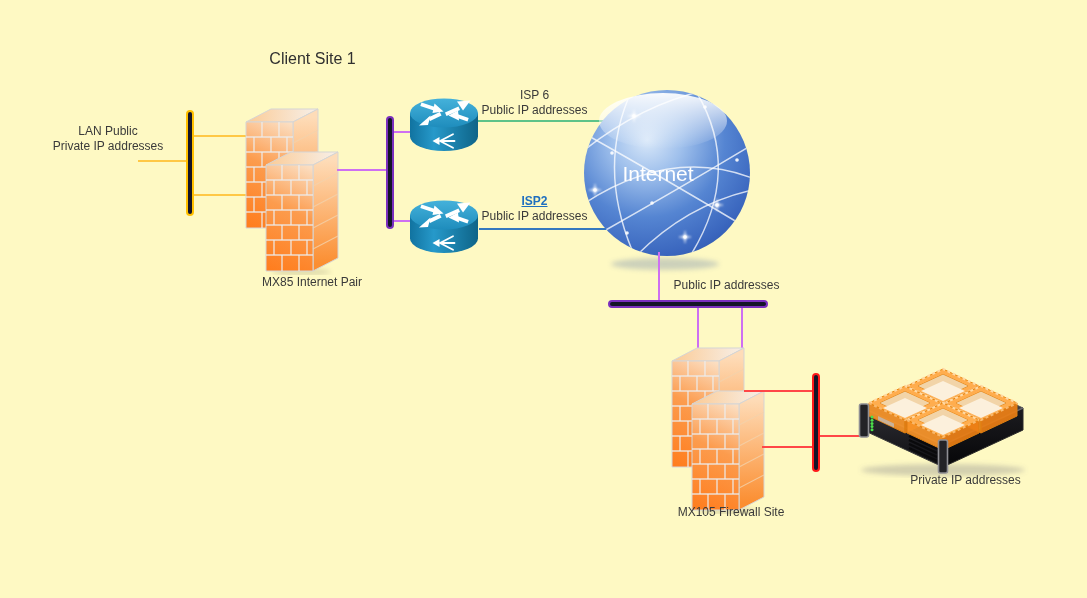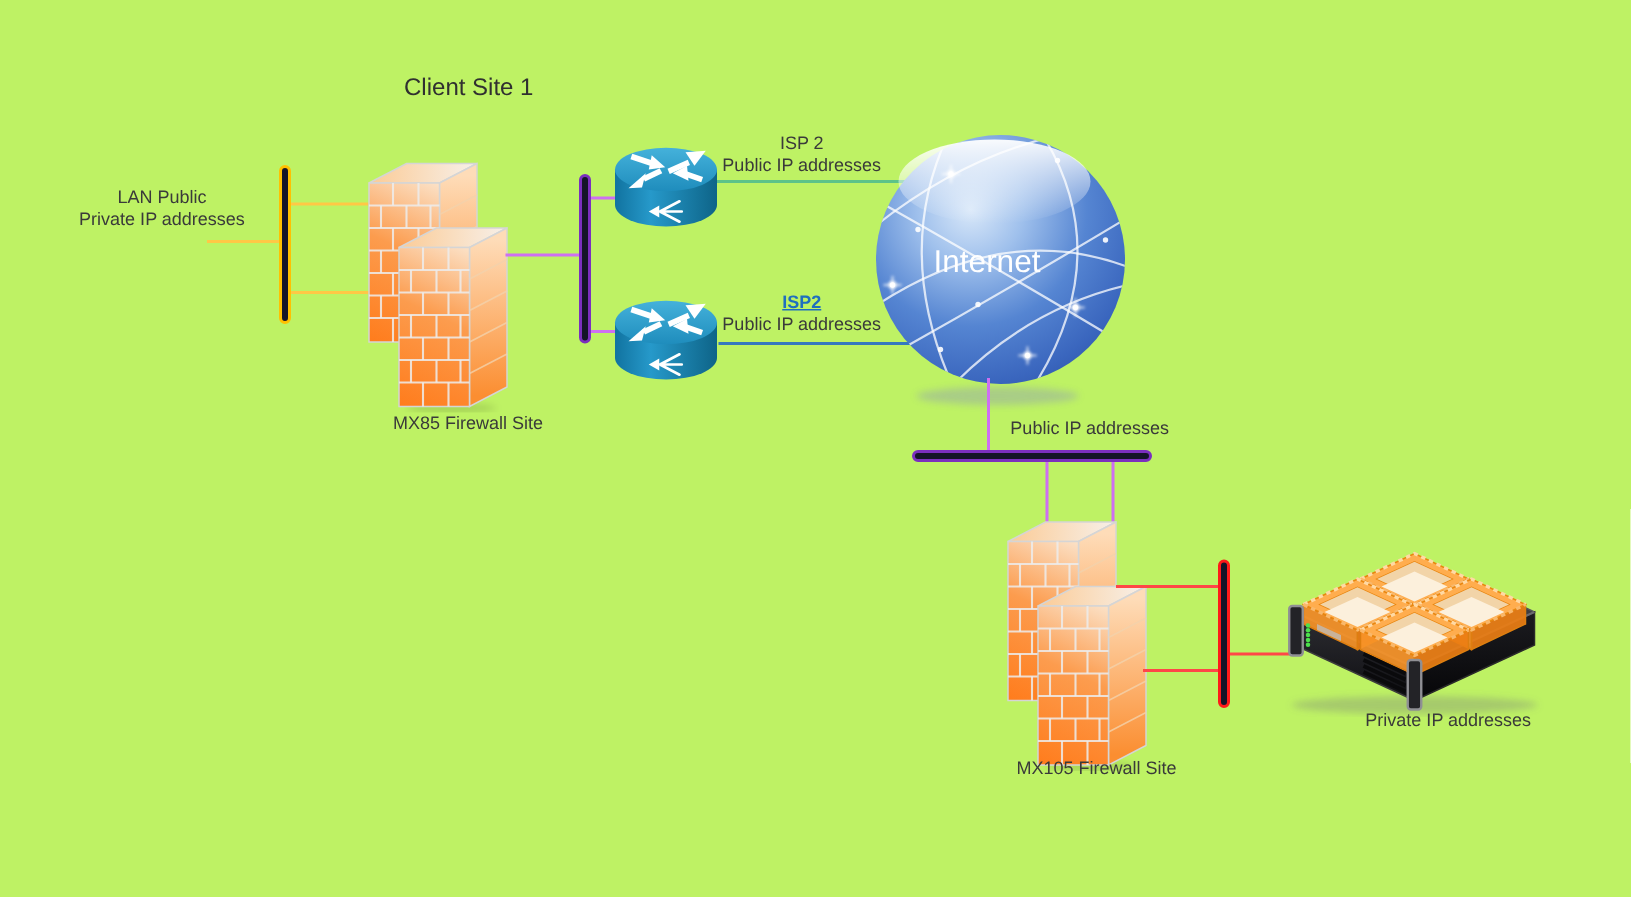--- a/index.html
+++ b/index.html
@@ -1,17 +1,17 @@
 <!DOCTYPE html>
 <html style="--text: #3A3A3A; --lan-segment: #FFC000; --lan-link: #FFC845; --wan-segment: #7B2FBE; --violet-link: #CE6FF2; --isp1-link: #5DC389; --isp2-link: #3579BE; --isp2-text: #1F6FBF; --dc-segment: #FF1A1A; --dc-link: #FF4747; --segment-core: #141428;"><head>
 <meta charset="utf-8">
 <style>
   html,body { margin:0; padding:0; background:#ffffff; }
   .canvas {
-    position:relative; width:1087px; height:598px; background:#bef264;
+    position:relative; width:1087px; height:598px; background:#fef9c3;
     font-family:"Liberation Sans", sans-serif; overflow:hidden;
   }
   .lbl {
     position:absolute; color:var(--text,#3A3A3A); font-size:12px;
     line-height:15px; text-align:center; white-space:nowrap;
   }
   .lbl .row { display:block; }
   .title { position:absolute; color:#303030; text-align:center; white-space:nowrap; }
   .title-client { font-size:16px; }
   .title-dc { font-size:17px; }
@@ -138,21 +138,21 @@
   <div class="h-line lan-link" style="left:194px;top:194px;width:58px;"></div>
   <div class="seg-bar seg-lan" style="left:186px;top:110px;width:4px;height:102px;"></div>
 
   <div class="icon" style="left:243px;top:105px;">
     <svg width="98" height="170" viewBox="0 0 98 170">
       <ellipse cx="58" cy="167" rx="30" ry="3.5" fill="rgba(0,0,0,0.12)" filter="url(#shadowBlur)"></ellipse>
       <use href="#fw-wall" x="3" y="4"></use>
       <use href="#fw-wall" x="23" y="47"></use>
     </svg>
   </div>
-  <div class="lbl" style="left:231px;top:275px;width:162px;">MX85 Firewall Site</div>
+  <div class="lbl" style="left:231px;top:275px;width:162px;">MX85 Internet Pair</div>
 
   <div class="h-line violet-link" style="left:337px;top:169px;width:51px;"></div>
   <div class="seg-bar seg-wan" style="left:386px;top:116px;width:4px;height:109px;"></div>
   <div class="h-line violet-link" style="left:394px;top:131px;width:22px;"></div>
   <div class="h-line violet-link" style="left:394px;top:220px;width:22px;"></div>
 
   <div class="h-line isp1-link" style="left:478px;top:120px;width:152px;"></div>
   <div class="h-line isp2-link" style="left:479px;top:228px;width:141px;"></div>
 
   <div class="icon" style="left:408px;top:96px;">
@@ -160,21 +160,21 @@
         <use href="#router-glyph"></use>
       </svg>
   </div>
   <div class="icon" style="left:408px;top:198px;">
     <svg width="74" height="58" viewBox="0 0 74 58">
         <use href="#router-glyph"></use>
       </svg>
   </div>
 
   <div class="lbl" style="left:462px;top:88px;width:145px;">
-    <span class="row">ISP 2</span>
+    <span class="row">ISP 6</span>
     <span class="row">Public IP addresses</span>
   </div>
   <div class="lbl" style="left:462px;top:194px;width:145px;">
     <span class="row isp2-name">ISP2</span>
     <span class="row">Public IP addresses</span>
   </div>
 
   <div class="icon" style="left:577px;top:85px;">
     <svg width="180" height="190" viewBox="0 0 180 190">
       <ellipse cx="88" cy="179" rx="54" ry="6" fill="#90A0B0" opacity="0.45" filter="url(#shadowBlur)"></ellipse>

